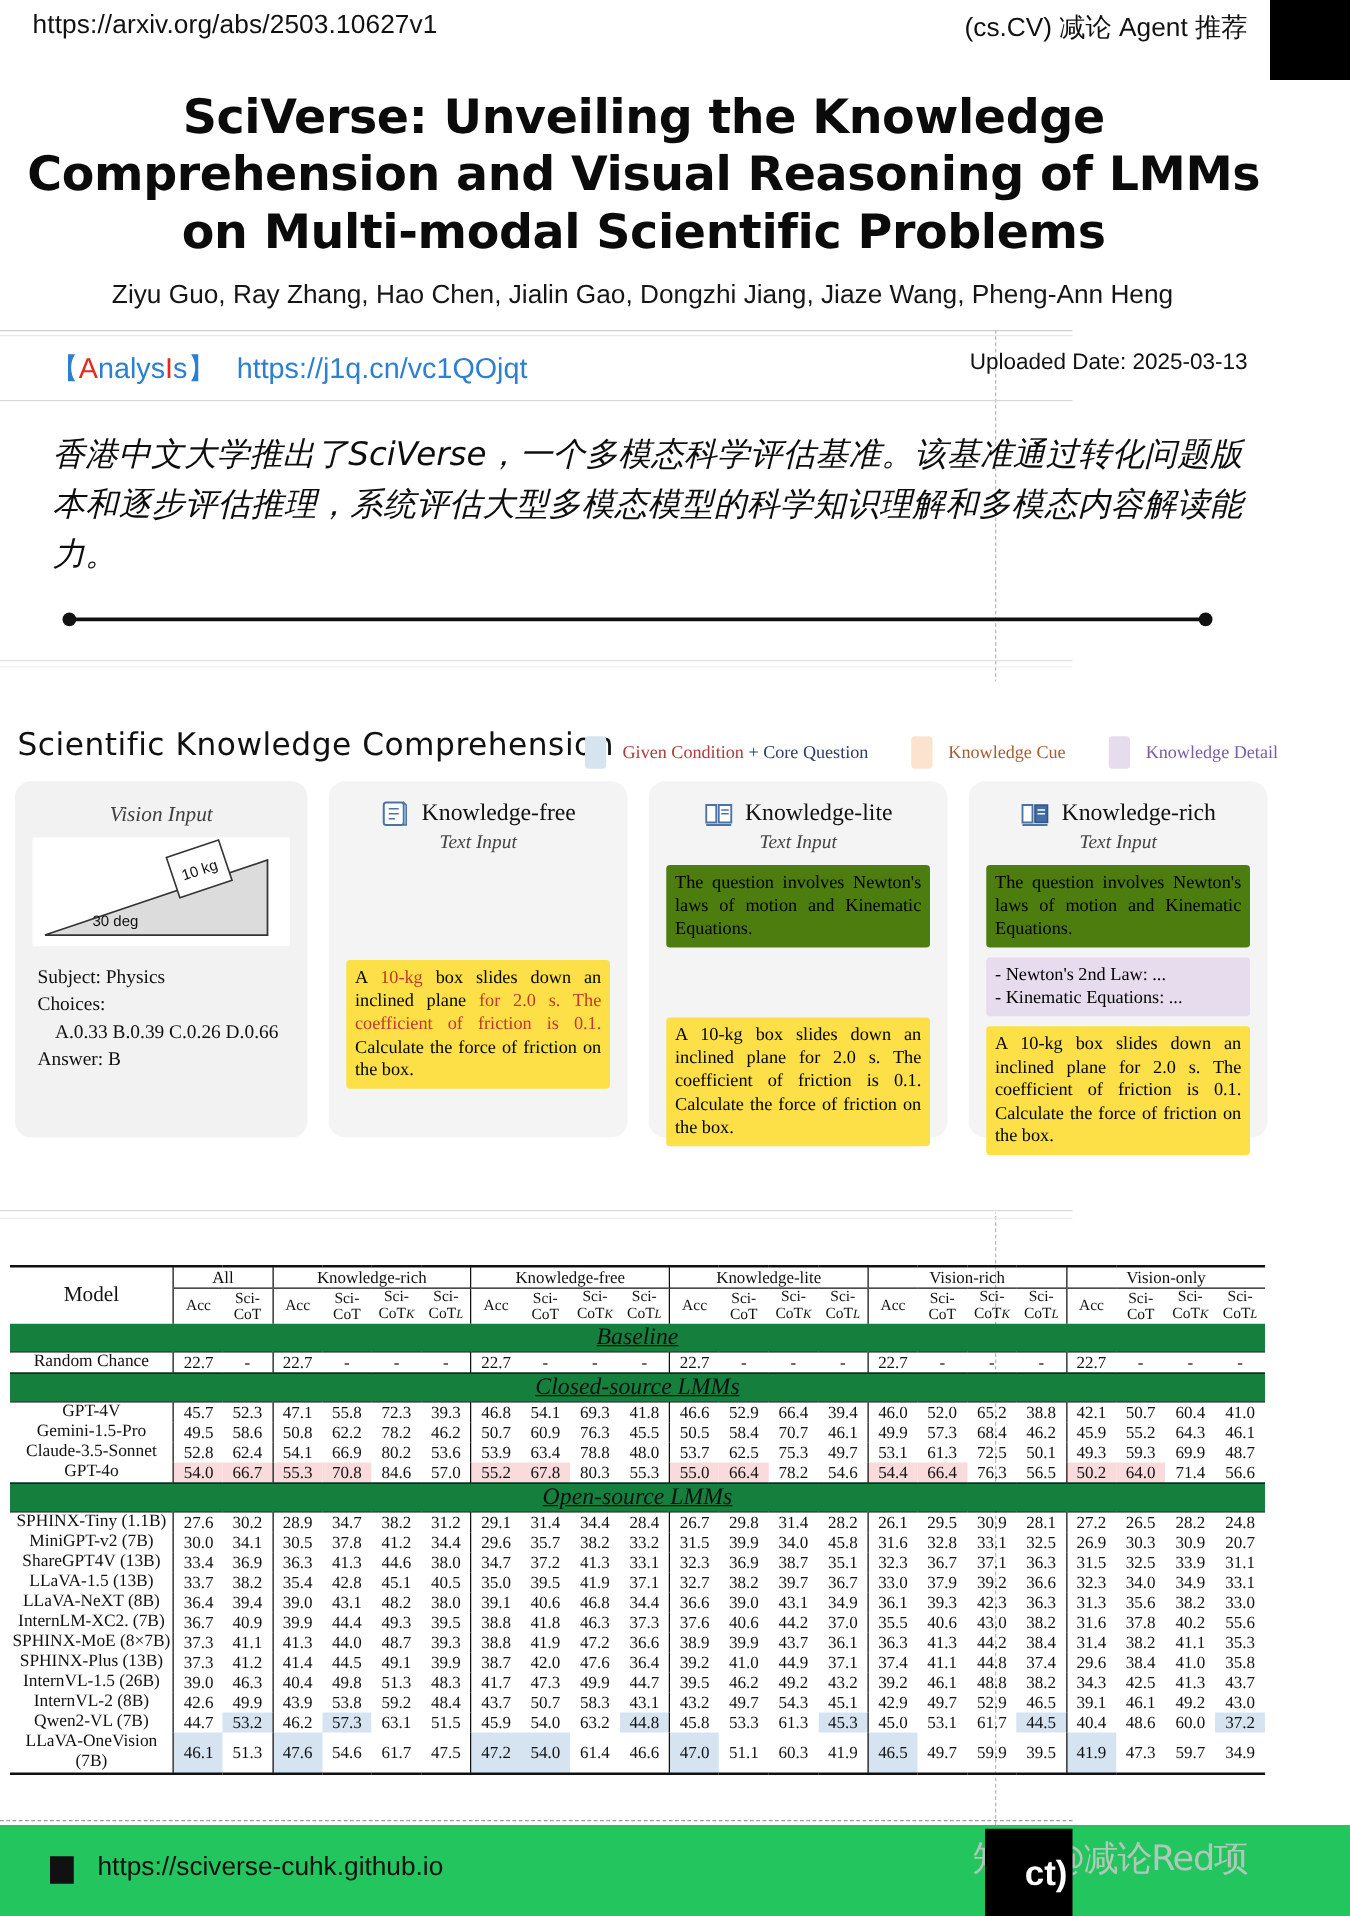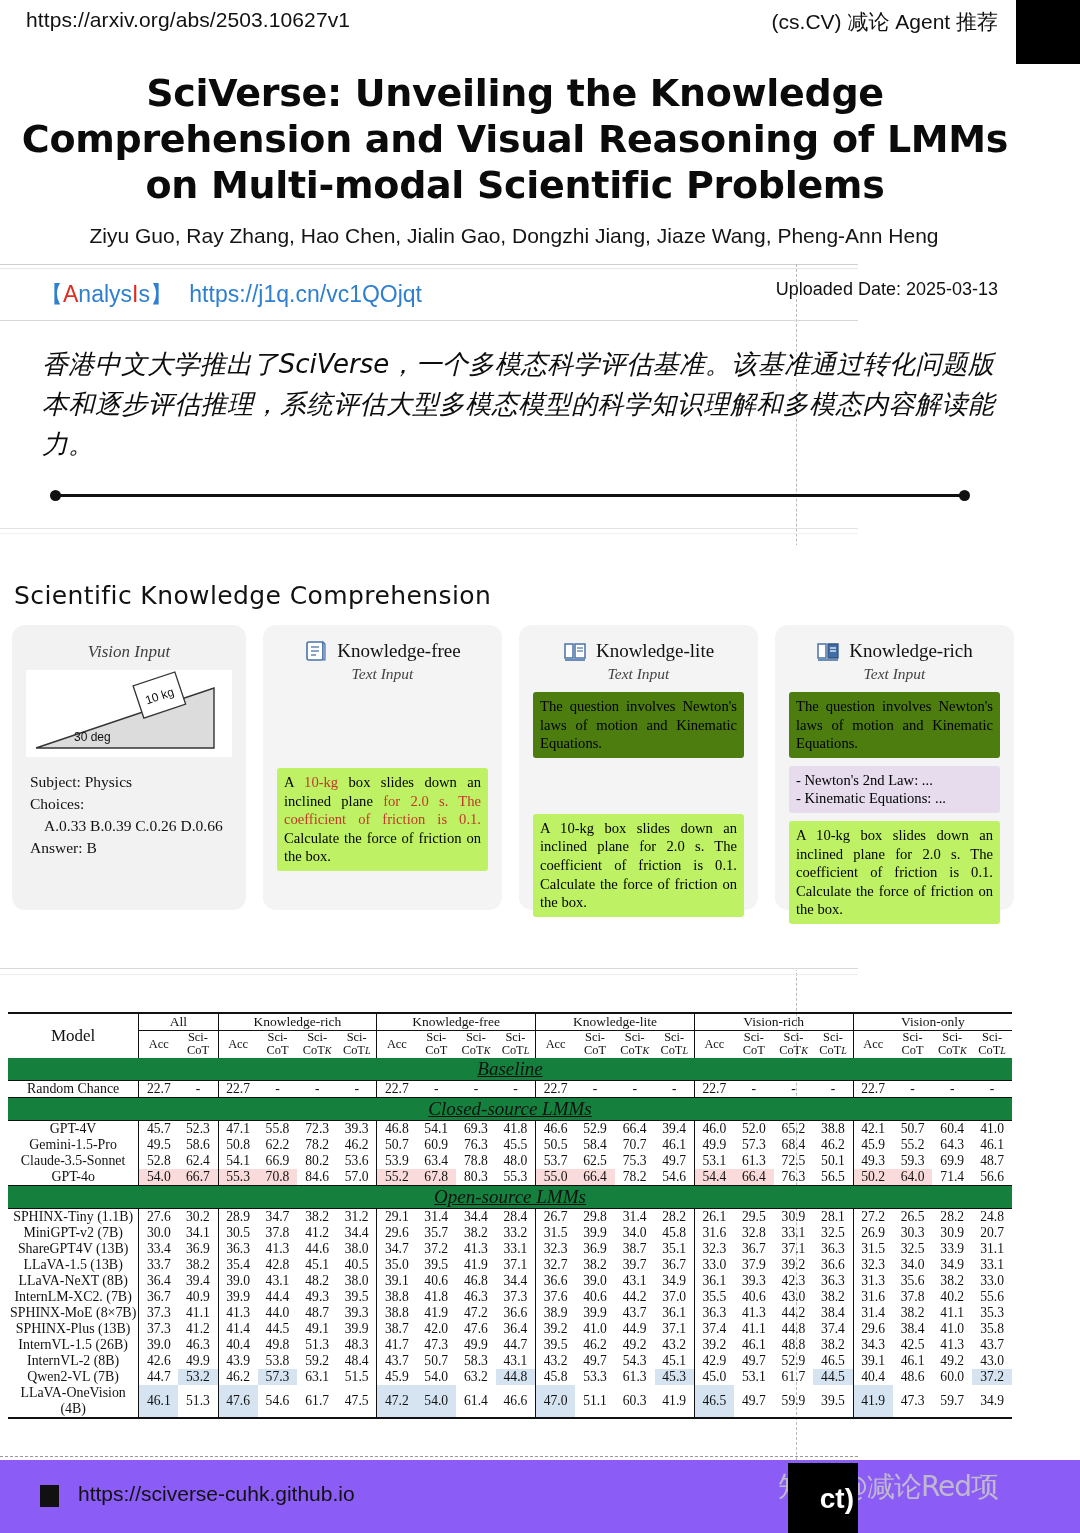--- a/index.html
+++ b/index.html
@@ -71,21 +71,21 @@
   .vis-meta{font-family:"Liberation Serif","DejaVu Serif",serif;font-size:15.5px;line-height:22px;color:#111;margin-top:14px;padding-left:4px;}
   .vis-meta .indent{padding-left:14px;}
 
   .card-head{display:flex;align-items:center;justify-content:center;gap:9px;margin:4px 0 2px;}
   .card-head .icn{width:24px;height:24px;flex:none;}
   .card-head .ttl{font-size:19px;font-family:"Liberation Serif","DejaVu Serif",serif;color:#111;}
   .ti{text-align:center;font-style:italic;font-size:15.5px;color:#444;
       font-family:"Liberation Serif","DejaVu Serif",serif;margin-bottom:9px;}
   .blk{font-family:"Liberation Serif","DejaVu Serif",serif;font-size:14.6px;line-height:18.6px;
       text-align:justify;padding:5px 7px;border-radius:3px;}
-  .blk-blue{background:#bef264;}
+  .blk-blue{background:#fde047;}
   .blk-orange{background:#4d7c0f;}
   .blk-purple{background:#e6dced;}
   .red{color:#c0392b;}
   .spacer-lg{height:56px;} .spacer-sm{height:20px;} .spacer-xs{height:8px;}
 
   .sep6{position:absolute;left:0;right:0;top:968px;border-top:1px solid #d9d9d9;}
   .sep7{position:absolute;left:0;right:0;top:974px;border-top:1px solid #ededed;}
 
   
   .tblwrap{position:absolute;left:8px;top:1012px;width:1004px;}
@@ -101,21 +101,21 @@
   .model-th{text-align:left;padding-left:8px;font-size:17px;vertical-align:middle;}
   .sect{font-style:italic;font-size:19px;padding:4px 0;background:#15803d;text-decoration:underline;}
   .cellv{font-size:13.6px;padding:1.4px 0;}
   .b{font-weight:bold;}
   .lsep{border-left:1px solid #111;}
   .hl-red{background:#fadbdb;}
   .hl-blue{background:#d6e4f2;}
   .nm{font-size:13.9px;}
 
   
-  .footer{position:absolute;left:0;top:1460px;width:1080px;height:73px;background:#8b5cf6;}
+  .footer{position:absolute;left:0;top:1460px;width:1080px;height:73px;background:#22c55e;}
   .foot-sq{position:absolute;left:40px;top:25px;width:19px;height:22px;background:#111;}
   .foot-url{position:absolute;left:78px;top:22px;font-size:21px;color:#111;}
   .watermark{position:absolute;left:778px;top:1468px;width:230px;height:44px;
      font-size:28px;color:#c9c9c9;white-space:nowrap;letter-spacing:-1px;
      font-family:"DejaVu Sans","Liberation Sans",sans-serif;opacity:.85;}
   .blackbox-br{position:absolute;right:0;top:1463px;width:70px;height:70px;background:#000;}
   .br-text{position:absolute;right:4px;top:1483px;color:#fff;font-size:28px;font-weight:bold;
      font-family:"Liberation Sans",sans-serif;}
   .foot-top-line{position:absolute;left:0;right:0;top:1460px;border-top:1px solid #cdcdcd;}
 </style>
@@ -151,20 +151,34 @@
     <div class="dot d1"></div>
     <div class="bar"></div>
     <div class="dot d2"></div>
   </div>
   <div class="sep4"></div>
   <div class="sep5"></div>
 
   <div class="fig">
     <div class="fig-title">Scientific Knowledge Comprehension</div>
 
+    <div class="legend">
+      <div class="lg">
+        <span class="sw" style="background:#d6e4f0"></span>
+        <span class="tx"><span class="c1">Given Condition</span><span class="c2"> + Core Question</span></span>
+      </div>
+      <div class="lg">
+        <span class="sw" style="background:#fbe3d0"></span>
+        <span class="tx" style="color:#a65c2e">Knowledge Cue</span>
+      </div>
+      <div class="lg">
+        <span class="sw" style="background:#e6dced"></span>
+        <span class="tx" style="color:#7a5ba6">Knowledge Detail</span>
+      </div>
+    </div>
 
     <div class="cards">
 
       <div class="card card-vision">
         <div class="vis-label">Vision Input</div>
         <div class="vis-img">
           <svg width="206" height="87" viewBox="0 0 206 87">
             <polygon points="10,78 188,78 188,18" fill="#dcdcdc" stroke="#333" stroke-width="1.4"></polygon>
             <g transform="rotate(-18.5 140 26)">
               <rect x="112" y="6" width="44" height="34" fill="#fff" stroke="#333" stroke-width="1.3"></rect>
@@ -699,21 +713,21 @@
             <td class="cellv lsep">45.0</td>
             <td class="cellv">53.1</td>
             <td class="cellv">61.7</td>
             <td class="cellv hl-blue">44.5</td>
             <td class="cellv lsep">40.4</td>
             <td class="cellv">48.6</td>
             <td class="cellv">60.0</td>
             <td class="cellv hl-blue">37.2</td>
           </tr>
           <tr>
-            <td class="cellv modelcell nm">LLaVA-OneVision (4B)</td>
+            <td class="cellv modelcell nm">LLaVA-OneVision (7B)</td>
             <td class="cellv b hl-blue lsep">46.1</td>
             <td class="cellv b">51.3</td>
             <td class="cellv hl-blue lsep">47.6</td>
             <td class="cellv">54.6</td>
             <td class="cellv">61.7</td>
             <td class="cellv">47.5</td>
             <td class="cellv hl-blue lsep">47.2</td>
             <td class="cellv hl-blue">54.0</td>
             <td class="cellv">61.4</td>
             <td class="cellv">46.6</td>

